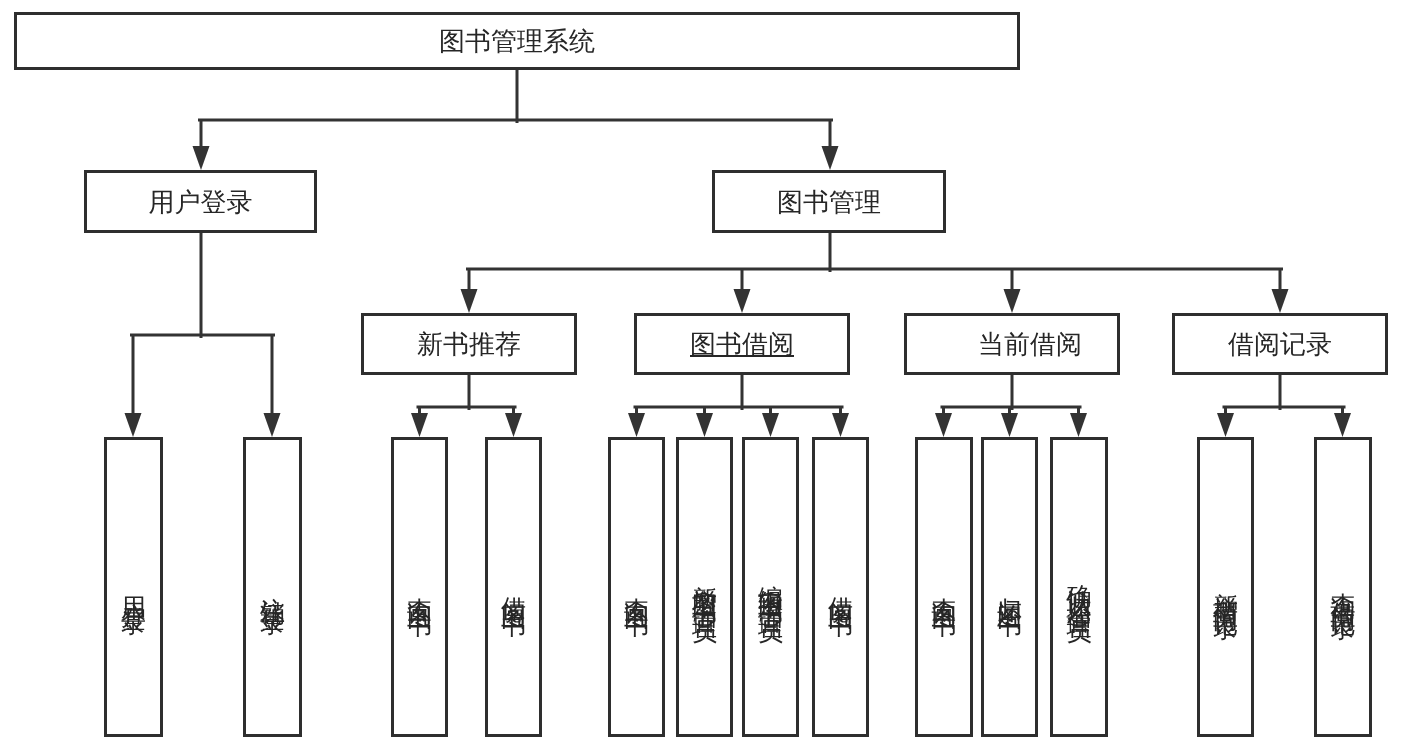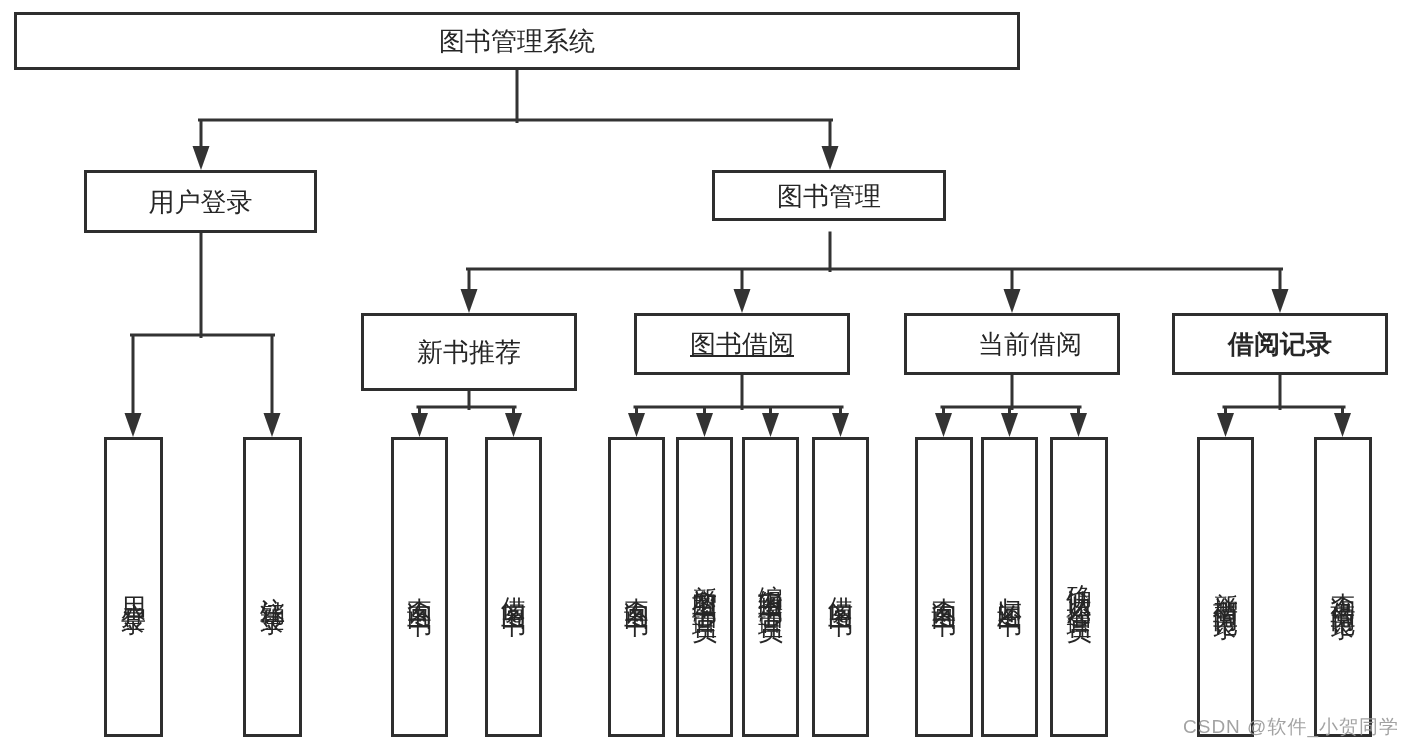--- a/index.html
+++ b/index.html
@@ -106,40 +106,39 @@
       <polygon points="1001,413 1018,413 1009.5,437"></polygon>
       <polygon points="1070,413 1087,413 1078.5,437"></polygon>
       <polygon points="1217,413 1234,413 1225.5,437"></polygon>
       <polygon points="1334,413 1351,413 1342.5,437"></polygon>
     </g>
   </svg>
 
   <div class="node" style="left:14px; top:12px; width:1006px; height:58px;">图书管理系统</div>
 
   <div class="node" style="left:84px; top:170px; width:233px; height:63px;">用户登录</div>
-  <div class="node" style="left:712px; top:170px; width:234px; height:51px;">图书管理</div>
+  <div class="node" style="left:712px; top:170px; width:234px; height:63px;">图书管理</div>
 
-  <div class="node" style="left:361px; top:313px; width:216px; height:78px;">新书推荐</div>
+  <div class="node" style="left:361px; top:313px; width:216px; height:62px;">新书推荐</div>
   <div class="node" style="left:634px; top:313px; width:216px; height:62px;text-decoration:underline;">图书借阅</div>
   <div class="node" style="left:904px; top:313px; width:216px; height:62px;padding-left:36px;">当前借阅</div>
-  <div class="node" style="left:1172px; top:313px; width:216px; height:62px;font-weight:bold;">借阅记录</div>
+  <div class="node" style="left:1172px; top:313px; width:216px; height:62px;">借阅记录</div>
 
   <div class="node leaf" style="left:104px; top:437px; width:59px; height:300px;">用户登录</div>
   <div class="node leaf" style="left:243px; top:437px; width:59px; height:300px;">注销登录</div>
 
   <div class="node leaf" style="left:391px; top:437px; width:57px; height:300px;">查询图书</div>
   <div class="node leaf" style="left:485px; top:437px; width:57px; height:300px;">借阅图书</div>
 
   <div class="node leaf" style="left:608px; top:437px; width:57px; height:300px;">查询图书</div>
   <div class="node leaf" style="left:676px; top:437px; width:57px; height:300px;">新增图书（管理员）</div>
   <div class="node leaf" style="left:742px; top:437px; width:57px; height:300px;">编辑图书（管理员）</div>
   <div class="node leaf" style="left:812px; top:437px; width:57px; height:300px;">借阅图书</div>
 
   <div class="node leaf" style="left:915px; top:437px; width:58px; height:300px;">查询图书</div>
   <div class="node leaf" style="left:981px; top:437px; width:57px; height:300px;">归还图书</div>
   <div class="node leaf" style="left:1050px; top:437px; width:58px; height:300px;">确认归还（管理员）</div>
 
   <div class="node leaf" style="left:1197px; top:437px; width:57px; height:300px;">新增借阅记录</div>
   <div class="node leaf" style="left:1314px; top:437px; width:58px; height:300px;">查询借阅记录</div>
 
-  <div class="watermark">CSDN @软件_小贺同学</div>
 
 </div>
 
 </body></html>

